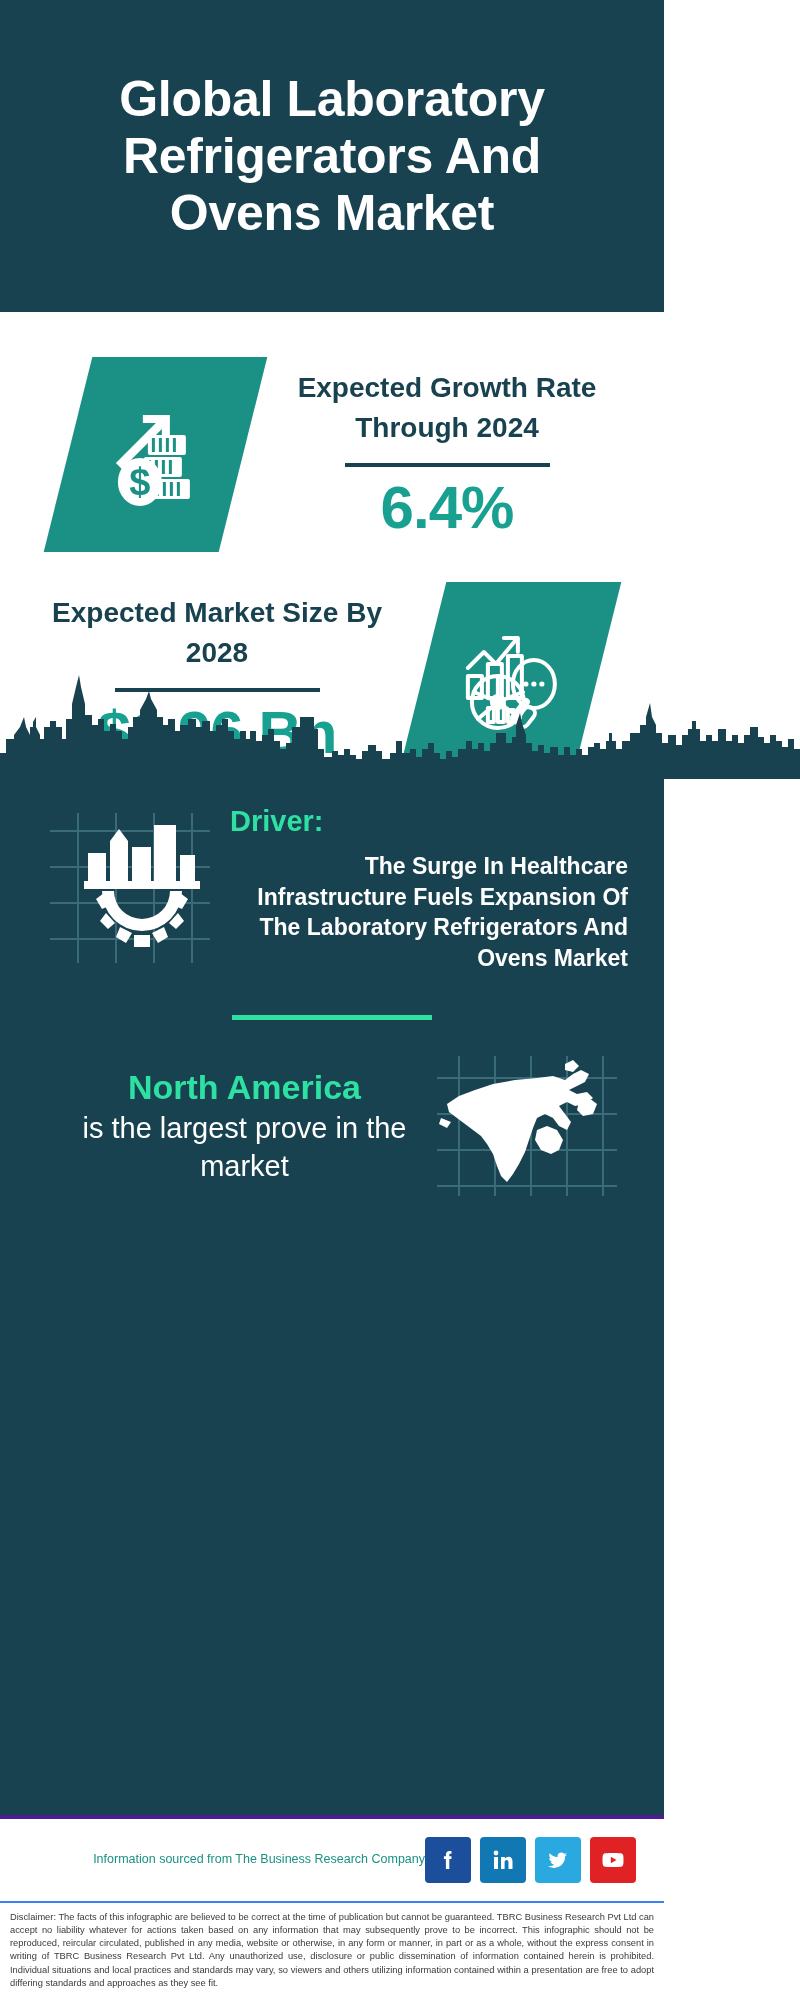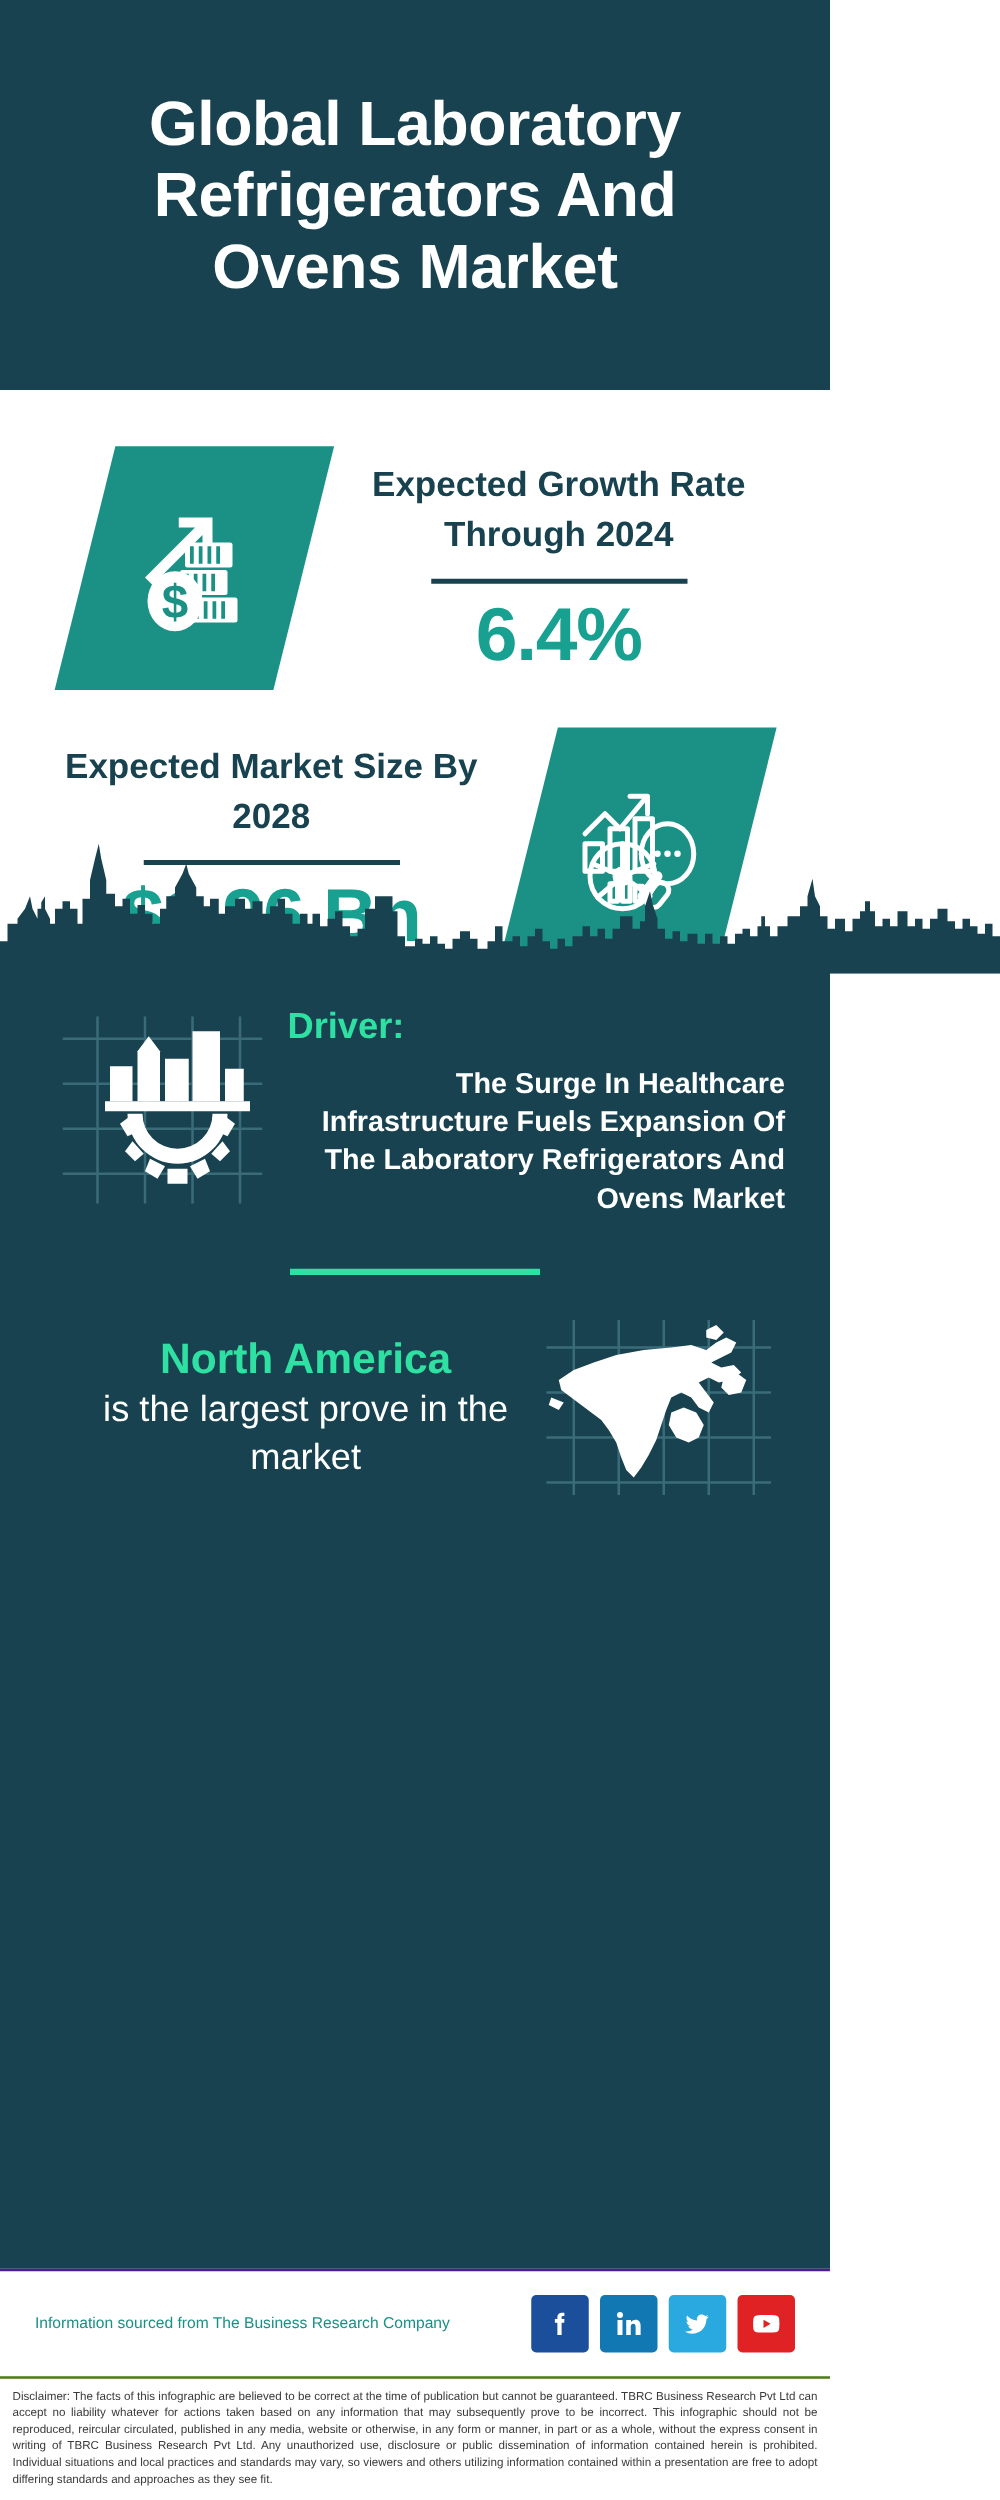--- a/index.html
+++ b/index.html
@@ -124,22 +124,23 @@
     line-height:1.3;
   }
   .region-map-wrap { width:215px; flex:0 0 auto; display:flex; justify-content:center; }
 
   
   .footer {
     background:#ffffff;
     height:86px;
     display:flex; align-items:center;
     padding:0 28px;
-    border-top:2px solid #4c1d95;
+    border-top:4px solid #4c1d95;
     flex:0 0 auto;
+    text-align:right;
   }
   .footer-text { flex:1; }
   .footer-line {
     color:#1a9184;
     font-size:12.5px;
     line-height:1.85;
     font-weight:normal;
   }
   .socials { display:flex; gap:9px; align-items:center; }
   .social {
@@ -148,21 +149,21 @@
     display:flex; align-items:center; justify-content:center;
   }
   .s-fb { background:#1b4f9c; }
   .s-li { background:#1178b3; }
   .s-tw { background:#29a9e0; }
   .s-yt { background:#e02225; }
 
   .disclaimer {
     background:#ffffff;
     padding:8px 10px 10px 10px;
-    border-top:2px solid #4d7c0f;
+    border-top:2px solid #3b82f6;
     flex:0 0 auto;
   }
   .disclaimer p {
     color:#3a3a3a;
     font-size:9.3px;
     line-height:1.42;
     text-align:justify;
   }
 </style>
 </head>

